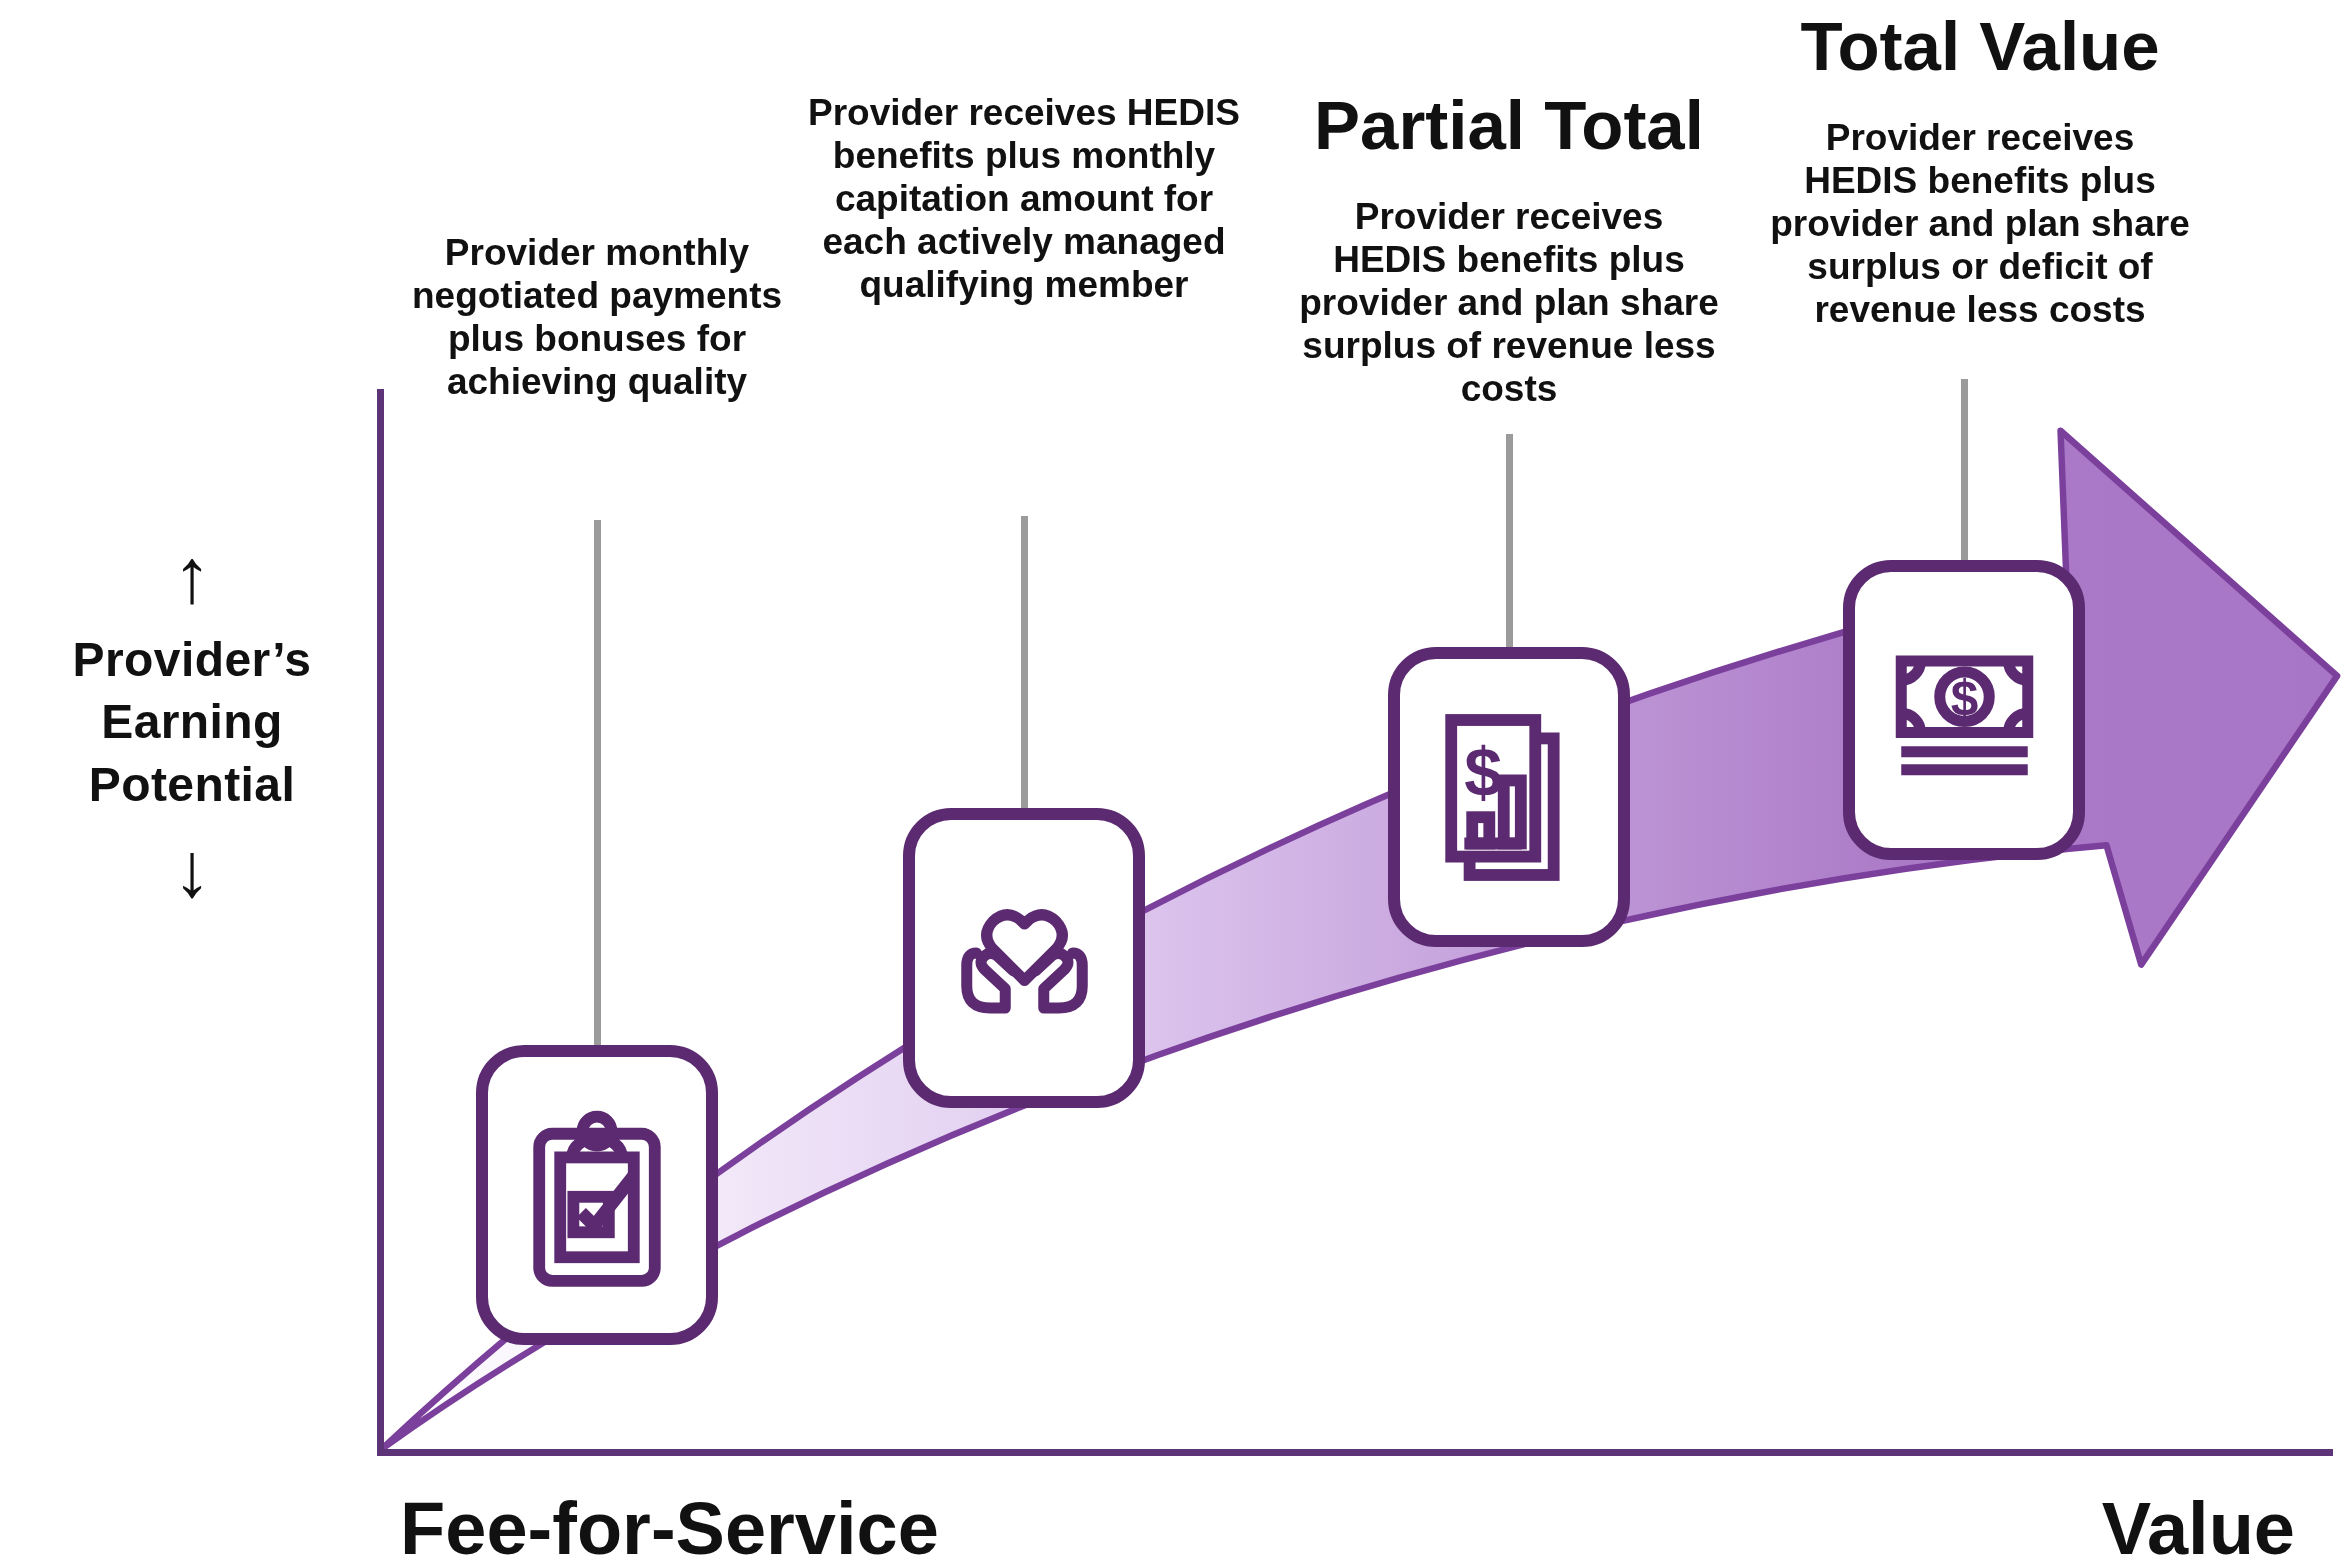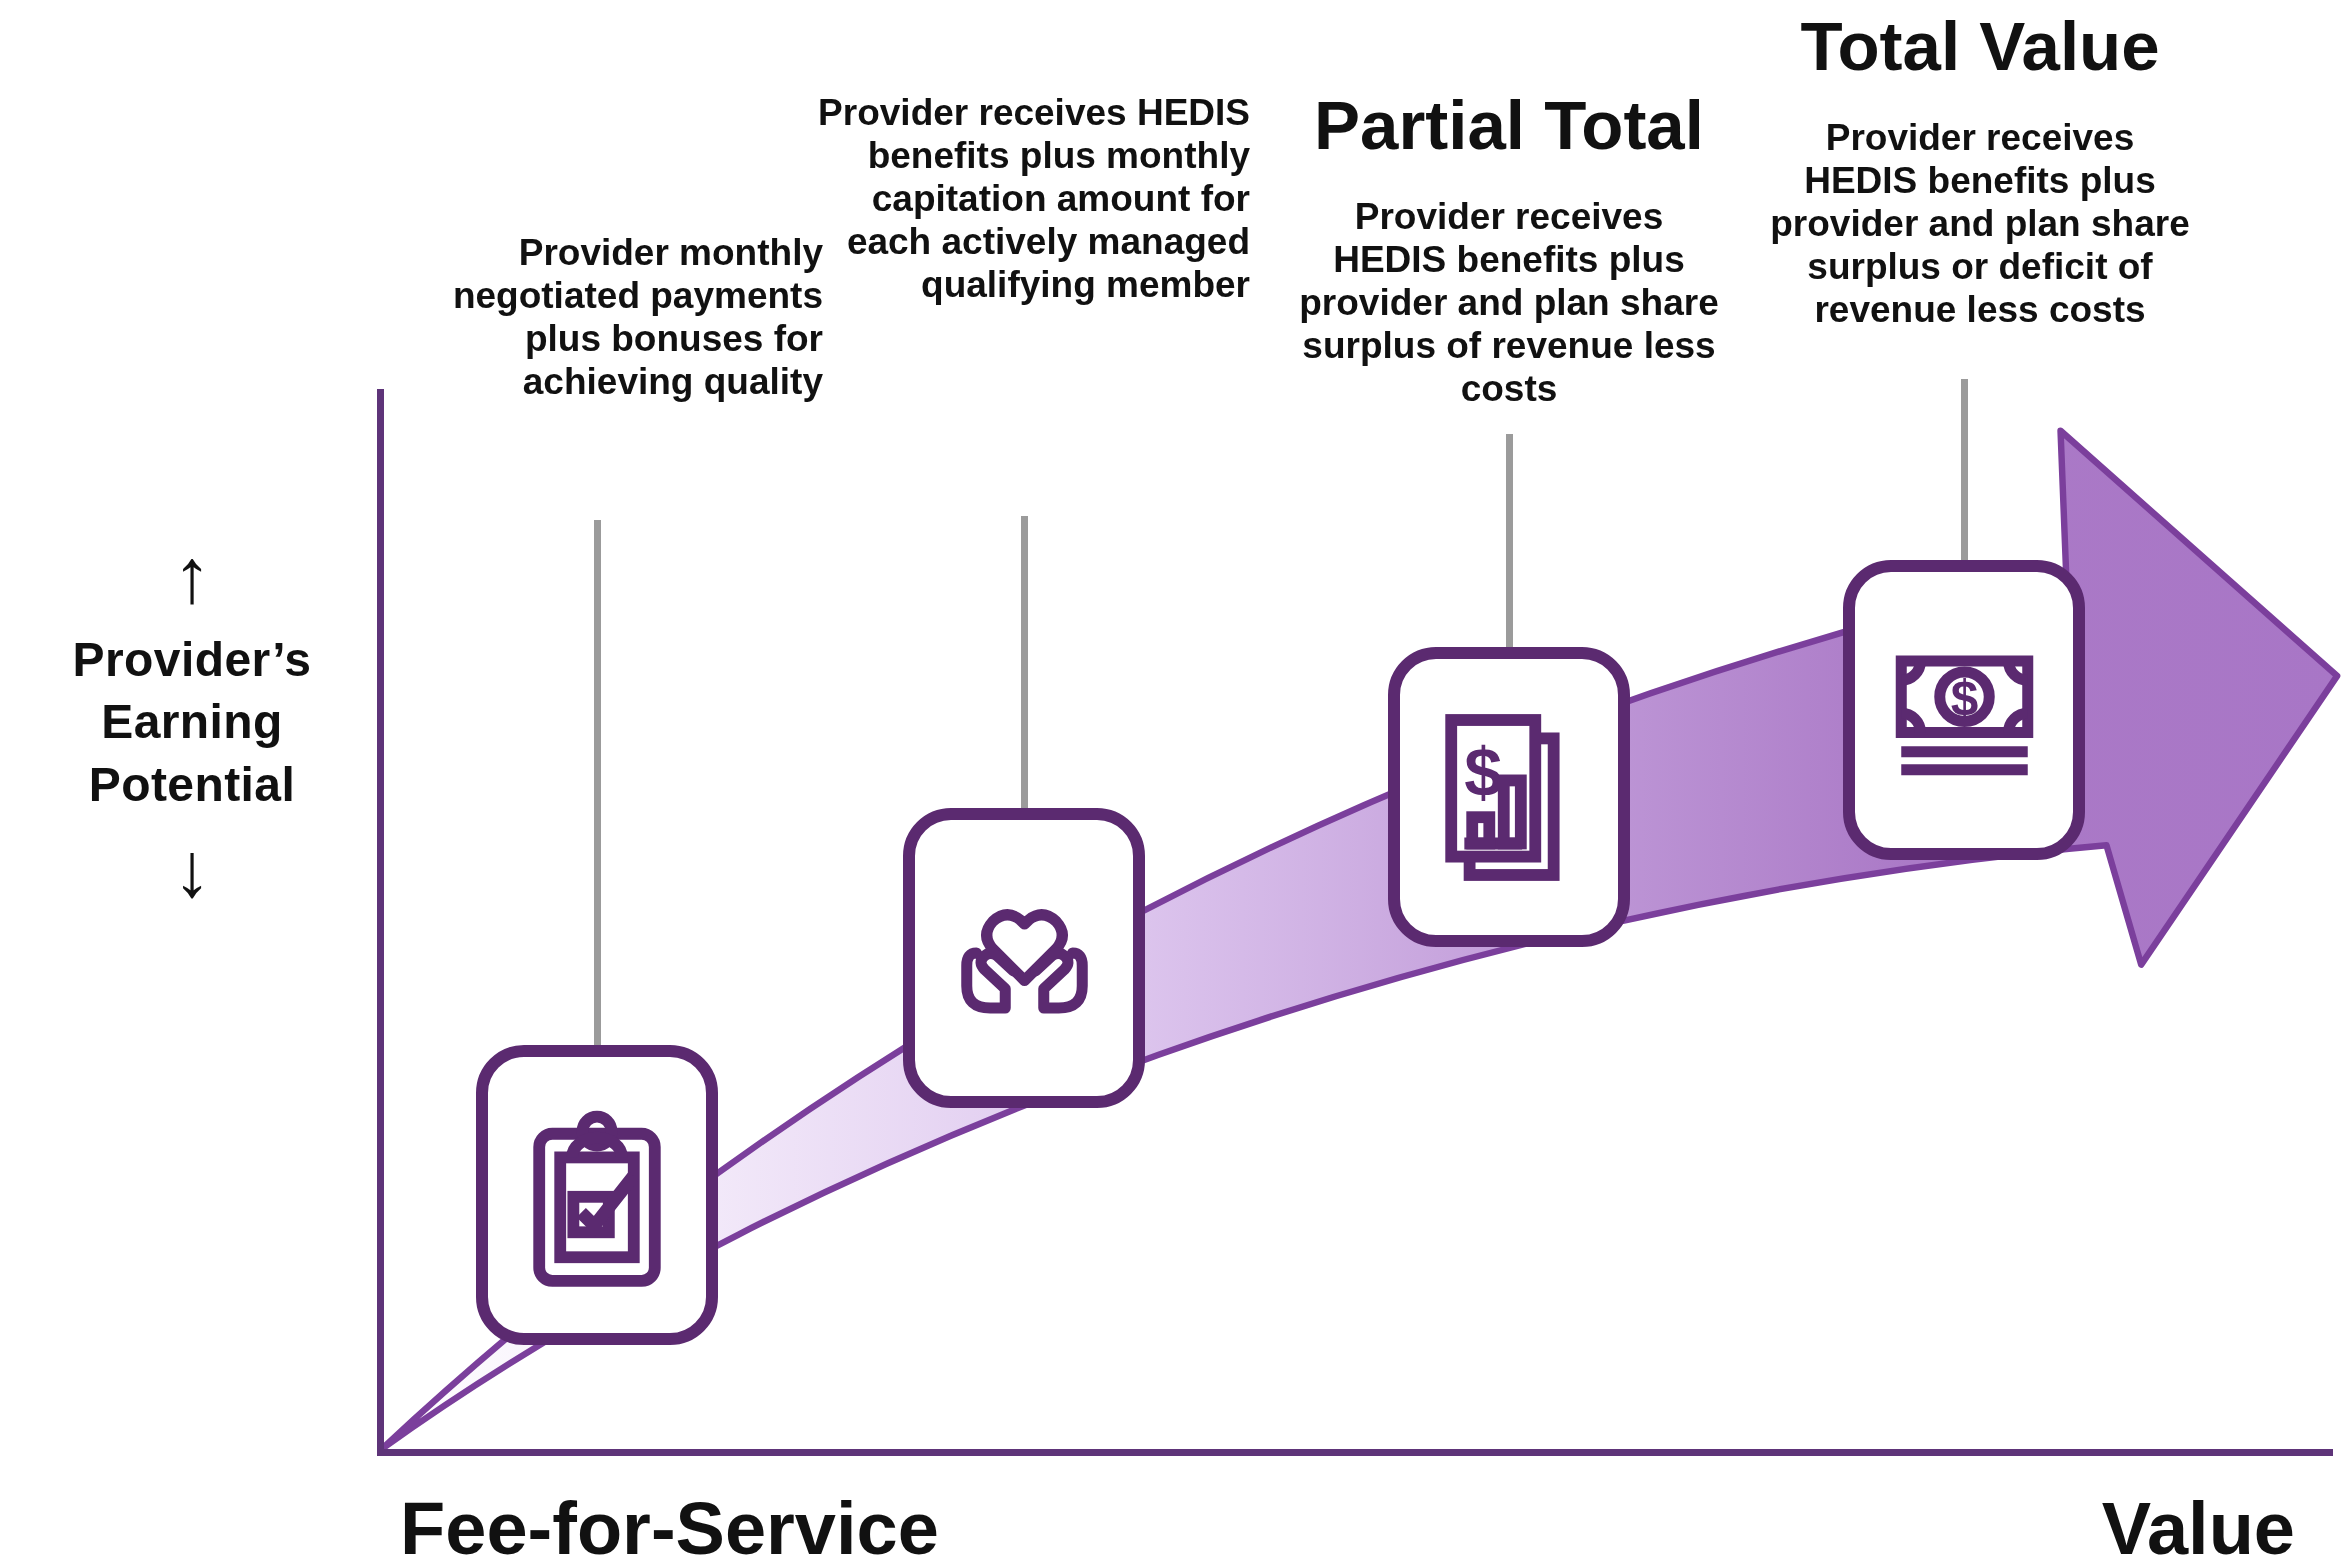--- a/index.html
+++ b/index.html
@@ -21,21 +21,21 @@
   .y-arrow{font-size:77px;line-height:1.05;font-weight:400;color:#111;}
   .y-label{font-size:48px;font-weight:bold;line-height:1.3;letter-spacing:0.4px;}
   
   .x-label{position:absolute;top:1486px;font-size:74px;font-weight:bold;z-index:4;}
   .x-label-left{left:379px;width:581px;text-align:center;}
   .x-label-right{left:1855px;width:440px;text-align:right;}
   
   .stage-text{position:absolute;width:500px;text-align:center;z-index:4;}
   .stage-title{font-size:69px;font-weight:bold;line-height:1.12;}
   .stage-desc{font-size:37px;font-weight:bold;line-height:1.16;margin:32px auto 0;}
-  .desc-w560{max-width:452px;text-align:right;}
+  .desc-w560{max-width:452px;}
   .desc-w530{max-width:427px;}
   
   .connector{position:absolute;width:6.5px;background:#9b9b9b;z-index:2;}
   
   .card{
     position:absolute;width:242px;height:300px;box-sizing:border-box;
     background:#ffffff;border:12px solid #5b2a70;border-radius:48px;z-index:3;
     display:flex;align-items:center;justify-content:center;
   }
   .card svg{display:block;}

